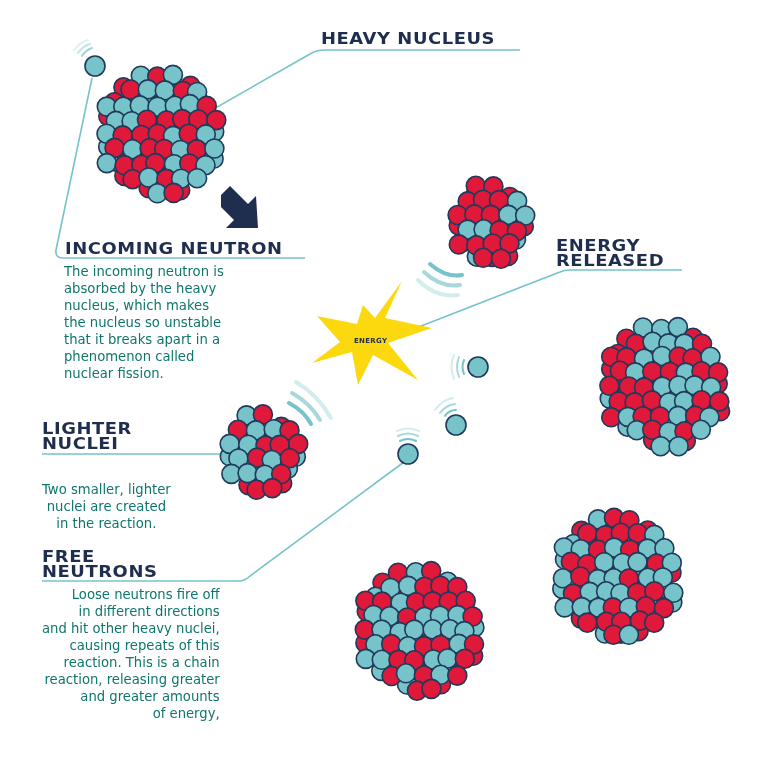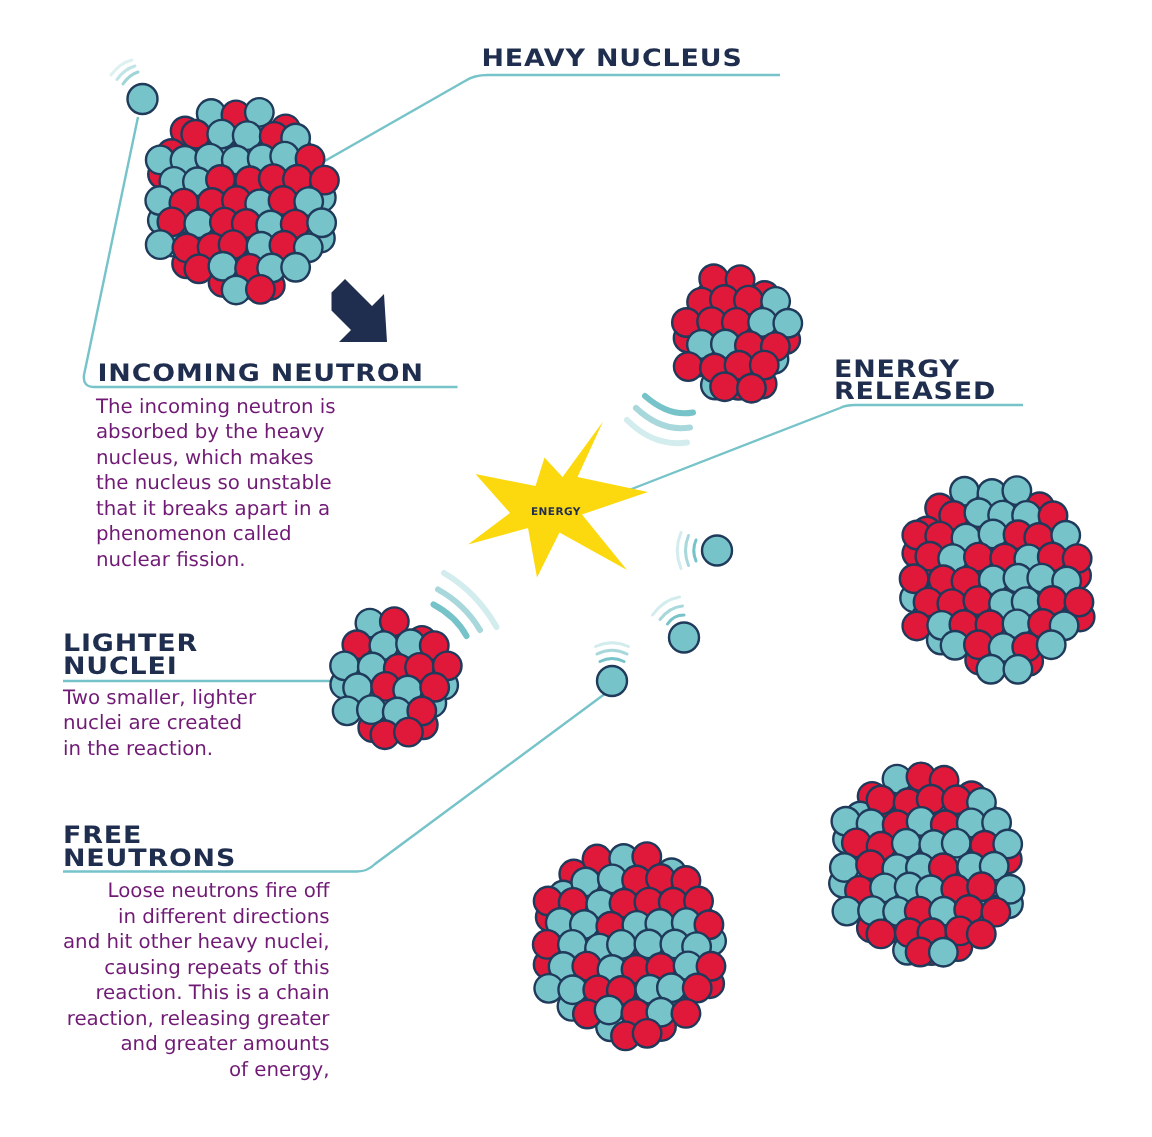--- a/index.html
+++ b/index.html
@@ -1,19 +1,19 @@
 <!DOCTYPE html>
 <html><head>
 <meta charset="utf-8">
 <style>
   html, body { margin:0; padding:0; background:#ffffff; }
   body { width:768px; height:758px; position:relative; overflow:hidden; font-family:"Liberation Sans", sans-serif; }
   #stage { position:absolute; left:0; top:0; width:768px; height:758px; }
   .heading { position:absolute; color:#1f2d4e; font-family:"DejaVu Sans", sans-serif; font-weight:bold; letter-spacing:0.5px; line-height:16px; font-size:16px; text-transform:uppercase; transform:scaleX(1.12); transform-origin:left top; }
-  .body-text { position:absolute; color:#701a75; font-family:"DejaVu Sans", sans-serif; font-size:13.2px; line-height:17px; white-space:pre-line; }
+  .body-text { position:absolute; color:#0f766e; font-family:"DejaVu Sans", sans-serif; font-size:13.2px; line-height:17px; white-space:pre-line; }
   .energy-label { position:absolute; color:#1f2d4e; font-family:"DejaVu Sans", sans-serif; font-weight:bold; font-size:7px; letter-spacing:0.3px; }
 </style>
 </head>
 <body>
 
 <svg id="stage" width="768" height="758" viewBox="0 0 768 758" xmlns="http://www.w3.org/2000/svg">
 
   <g fill="none" stroke="#76c3c9" stroke-width="1.6">
     <path d="M168,135 L310,54 Q316,50 325,50 L520,50"></path>
     <path d="M92,78 L56,250 Q55,258 63,258 L305,258"></path>
@@ -569,21 +569,21 @@
 that it breaks apart in a
 phenomenon called
 nuclear fission.</div>
 
 <div class="heading" style="left:556px; top:238px;">ENERGY</div>
 <div class="heading" style="left:556px; top:253px;">RELEASED</div>
 <div class="energy-label" style="left:354px; top:337px;">ENERGY</div>
 
 <div class="heading" style="left:42px; top:421px;">LIGHTER</div>
 <div class="heading" style="left:42px; top:436px;">NUCLEI</div>
-<div class="body-text" style="left:42px; top:457px;">Two smaller, lighter
+<div class="body-text" style="left:42px; top:481px;text-align:center;">Two smaller, lighter
 nuclei are created
 in the reaction.</div>
 
 <div class="heading" style="left:42px; top:549px;">FREE</div>
 <div class="heading" style="left:42px; top:564px;">NEUTRONS</div>
 <div class="body-text" style="left:42px; top:586px;text-align:right;">Loose neutrons fire off
 in different directions
 and hit other heavy nuclei,
 causing repeats of this
 reaction. This is a chain

